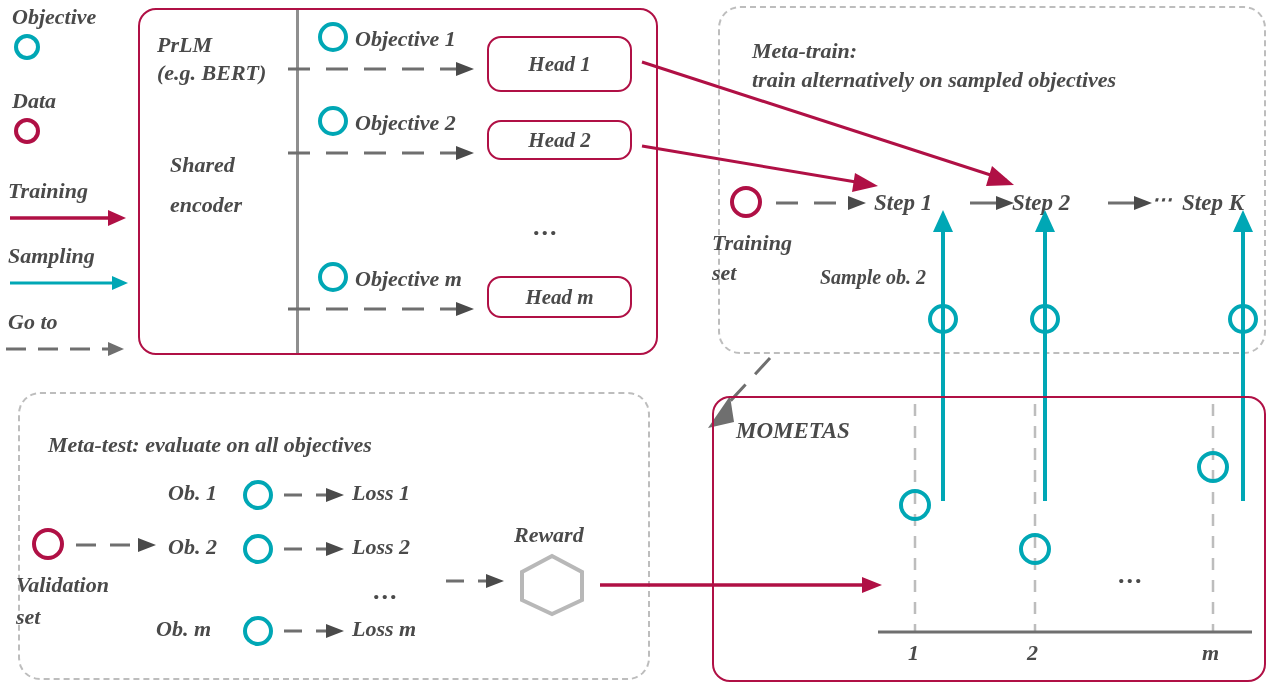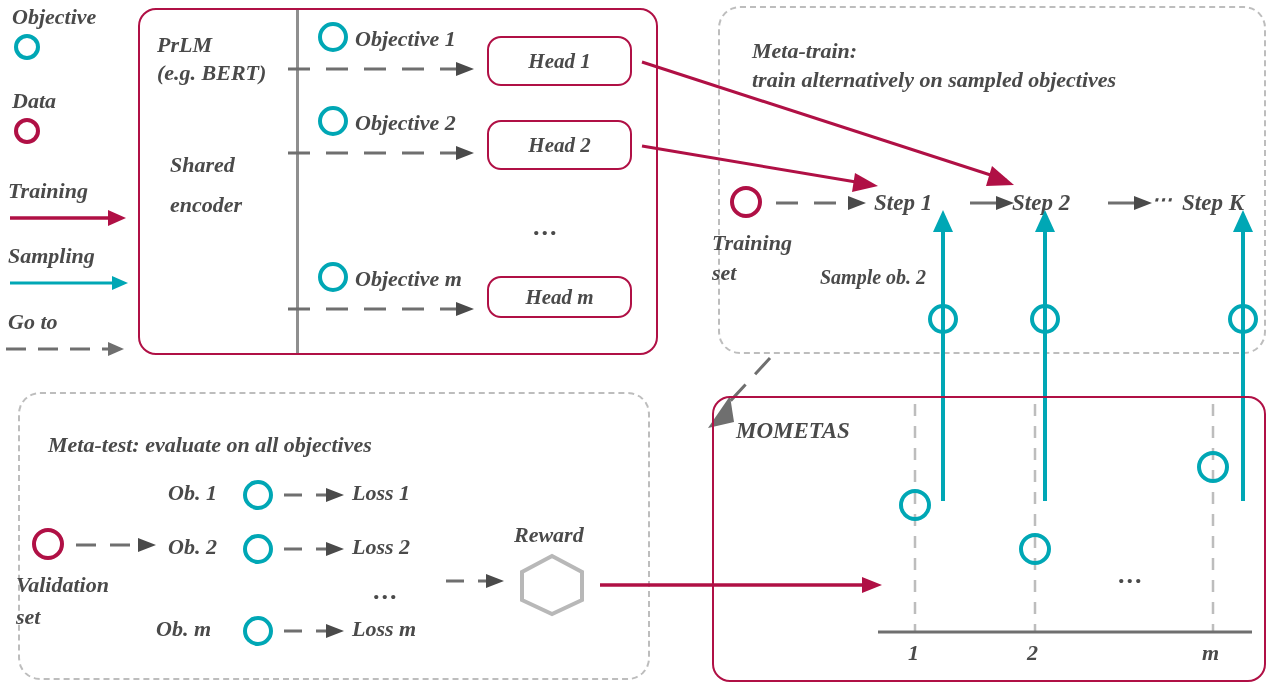--- a/index.html
+++ b/index.html
@@ -80,29 +80,29 @@
   <div class="abs lbl" style="left:157px; top:60px; font-size:22px;">(e.g. BERT)</div>
   <div class="abs lbl" style="left:170px; top:152px; font-size:22px;">Shared</div>
   <div class="abs lbl" style="left:170px; top:192px; font-size:22px;">encoder</div>
 
   <div class="abs circ circ-teal" style="left:318px; top:22px; width:30px; height:30px;"></div>
   <div class="abs lbl" style="left:355px; top:26px; font-size:22px;">Objective 1</div>
   <svg class="abs" style="left:288px; top:58px;" width="200" height="22">
     <line x1="0" y1="11" x2="168" y2="11" stroke="#6f6f6f" stroke-width="3" stroke-dasharray="22 16"></line>
     <polygon points="168,4 186,11 168,18" fill="#4a4a4a"></polygon>
   </svg>
-  <div class="abs head-box" style="left:487px; top:36px; width:145px; height:50px;">Head 1</div>
+  <div class="abs head-box" style="left:487px; top:36px; width:145px; height:56px;">Head 1</div>
 
   <div class="abs circ circ-teal" style="left:318px; top:106px; width:30px; height:30px;"></div>
   <div class="abs lbl" style="left:355px; top:110px; font-size:22px;">Objective 2</div>
   <svg class="abs" style="left:288px; top:142px;" width="200" height="22">
     <line x1="0" y1="11" x2="168" y2="11" stroke="#6f6f6f" stroke-width="3" stroke-dasharray="22 16"></line>
     <polygon points="168,4 186,11 168,18" fill="#4a4a4a"></polygon>
   </svg>
-  <div class="abs head-box" style="left:487px; top:120px; width:145px; height:50px;">Head 2</div>
+  <div class="abs head-box" style="left:487px; top:120px; width:145px; height:40px;">Head 2</div>
 
   <div class="abs dots" style="left:533px; top:212px; font-size:26px;">...</div>
 
   <div class="abs circ circ-teal" style="left:318px; top:262px; width:30px; height:30px;"></div>
   <div class="abs lbl" style="left:355px; top:266px; font-size:22px;">Objective m</div>
   <svg class="abs" style="left:288px; top:298px;" width="200" height="22">
     <line x1="0" y1="11" x2="168" y2="11" stroke="#6f6f6f" stroke-width="3" stroke-dasharray="22 16"></line>
     <polygon points="168,4 186,11 168,18" fill="#4a4a4a"></polygon>
   </svg>
   <div class="abs head-box" style="left:487px; top:276px; width:145px; height:42px;">Head m</div>

